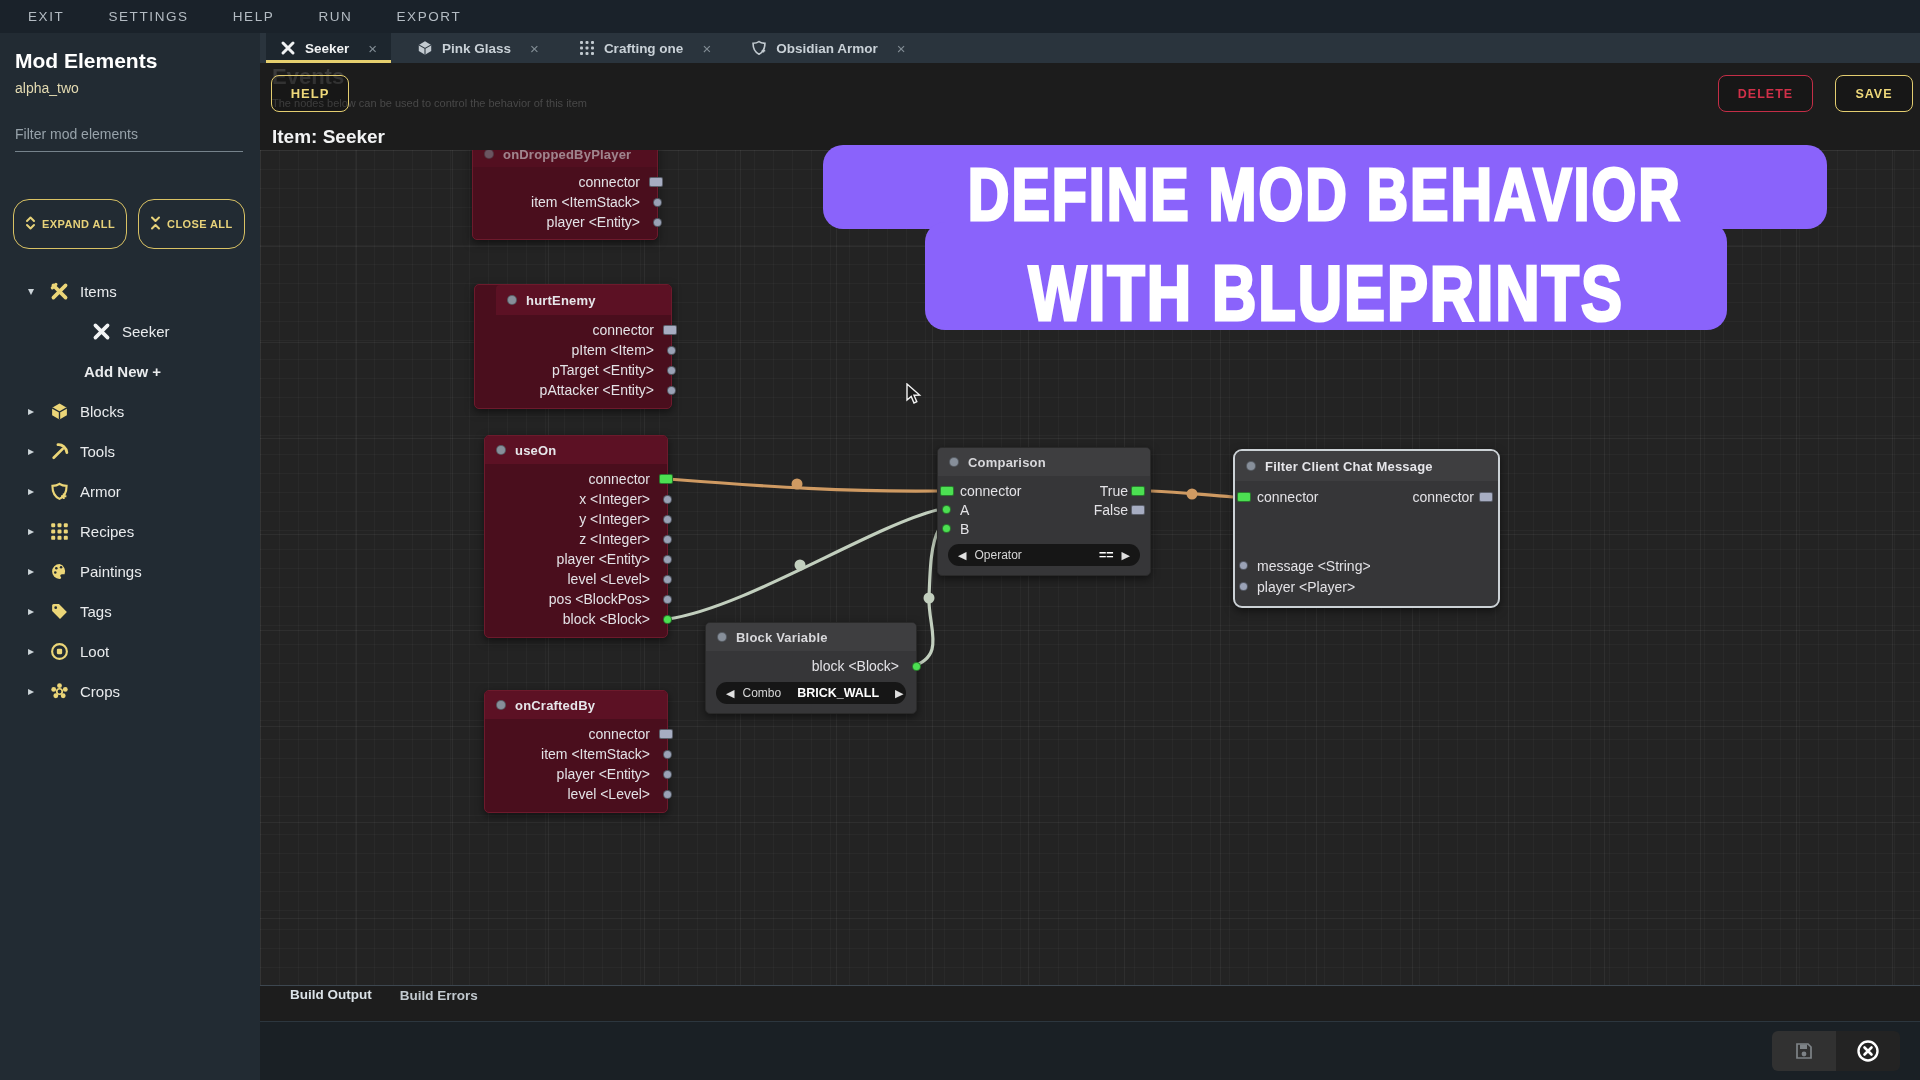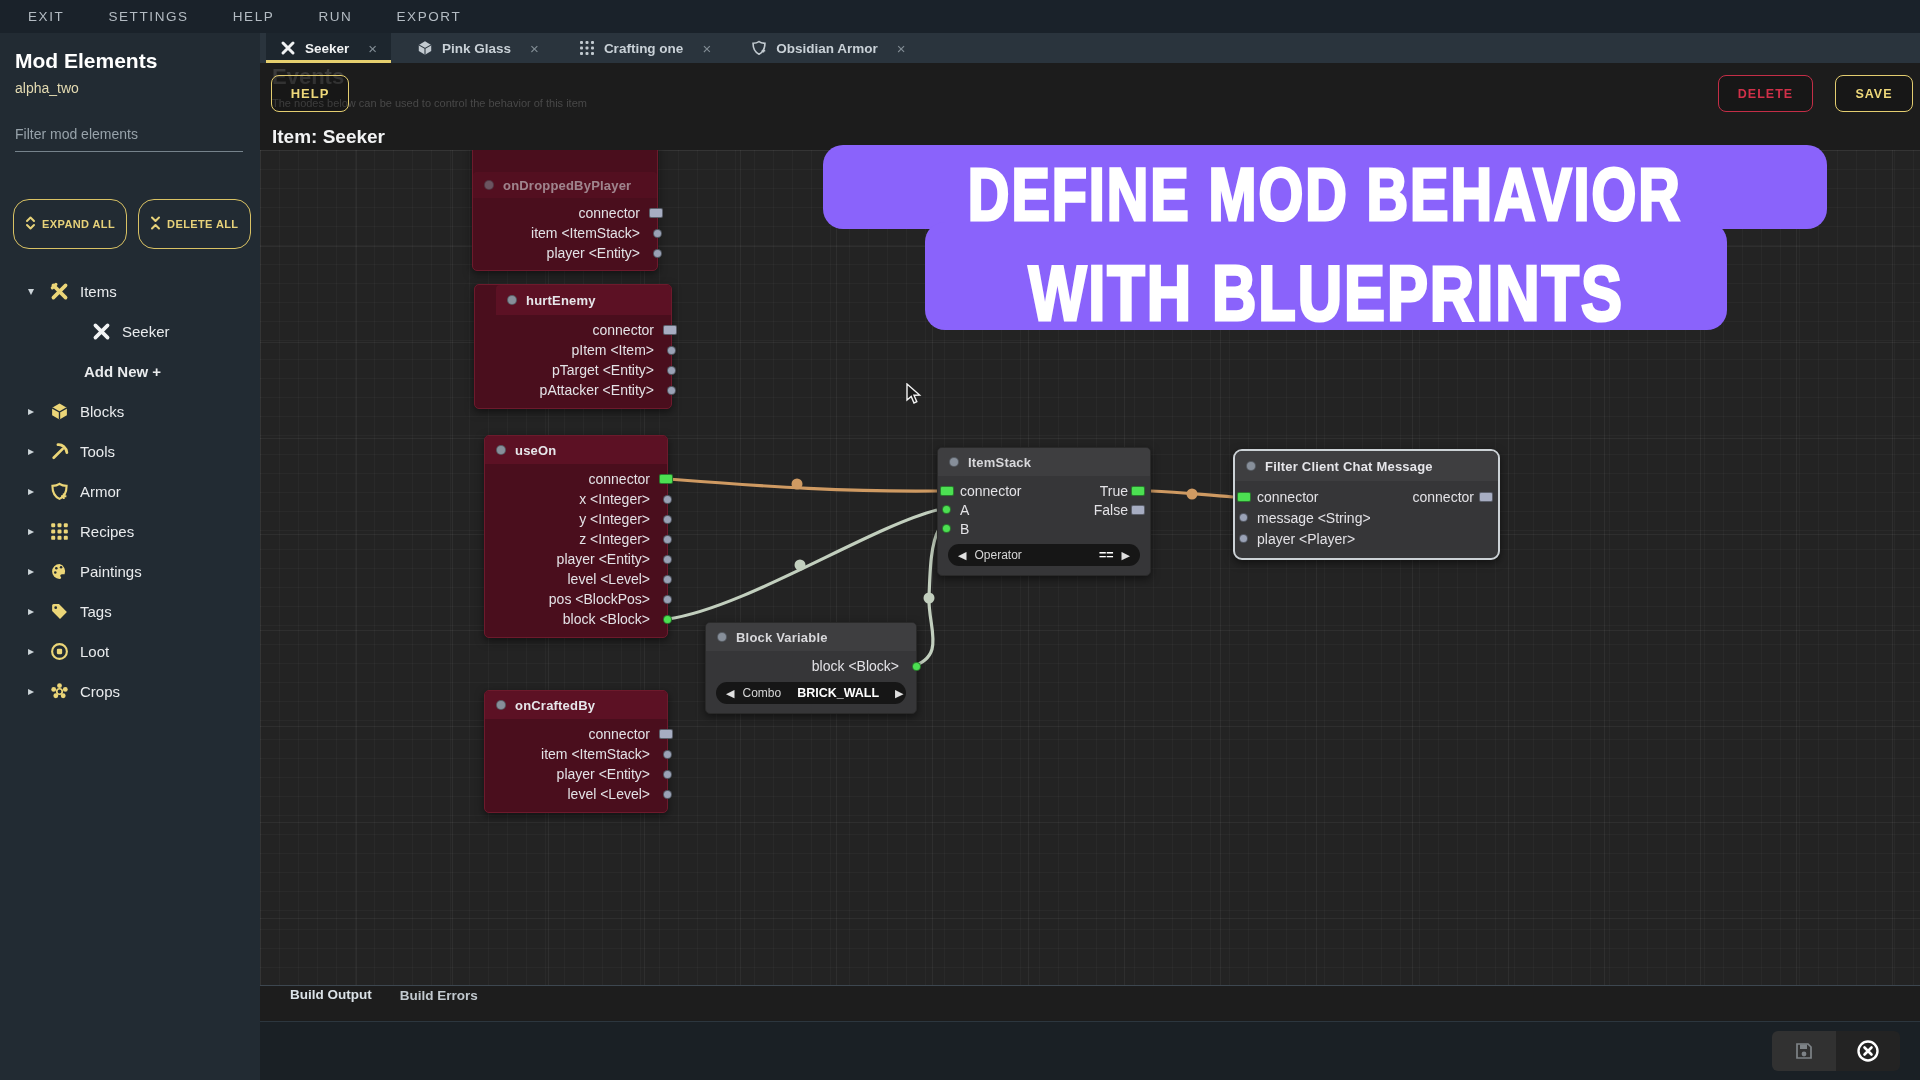--- a/index.html
+++ b/index.html
@@ -85,21 +85,21 @@
   .node.gray{background:#363638;border:1px solid #2a2a2a;}
   .node.gray .thead{background:#3e3e40;border-radius:4px 4px 0 0;}
   .node.selected{border:2px solid #ccd2d6;border-radius:9px;}
   .node.selected .thead{border-radius:7px 7px 0 0;}
   .pill{display:flex;align-items:center;background:#161616;border-radius:12px;height:22px;
         margin:6px 10px 0 10px;padding:0 10px;gap:8px;}
   .pill .pa{color:#e0e0e0;font-size:11px;}
   .pill .plab{color:#d6d6d6;font-size:12px;}
   .pill .pval{color:#fff;font-size:12.5px;font-weight:bold;}
   .sp{flex:1;}
-  .faded .thead{opacity:.55;margin-top:31px;}
+  .faded .thead{opacity:.55;}
 
   
   .pl-sq{position:absolute;left:2px;}
   .pl-ci{position:absolute;left:4px;}
   .pr-in{position:absolute;right:5px;}
   .lpad{padding-left:22px;}
 
   
   .banner-box{position:absolute;background:#8a63fb;border-radius:20px;display:flex;align-items:flex-end;justify-content:center;z-index:6;}
   .banner-text{color:#fff;font-weight:bold;letter-spacing:2px;white-space:nowrap;
@@ -188,21 +188,21 @@
     <button class="sb-btn">
       <span><svg width="11" height="14" viewBox="0 0 11 14">
             <path d="M2 5 L5.5 1.5 L9 5 M2 9 L5.5 12.5 L9 9" fill="none" stroke="#e7d27a" stroke-width="2" stroke-linecap="round" stroke-linejoin="round"></path>
           </svg></span>
       <span>EXPAND ALL</span>
     </button>
     <button class="sb-btn">
       <span><svg width="11" height="14" viewBox="0 0 11 14">
             <path d="M2 1.5 L5.5 5 L9 1.5 M2 12.5 L5.5 9 L9 12.5" fill="none" stroke="#e7d27a" stroke-width="2" stroke-linecap="round" stroke-linejoin="round"></path>
           </svg></span>
-      <span>DELETE ALL</span>
+      <span>CLOSE ALL</span>
     </button>
   </div>
 
   <div class="tree">
     <div class="trow">
       <span class="caret">▾</span>
       <span class="tico">
         <svg width="19" height="19" viewBox="0 0 18 18">
             <path d="M3.2 3.2 L14.8 14.8 M14.8 3.2 L3.2 14.8" stroke="#ecd678" stroke-width="3.4" stroke-linecap="round"></path>
             <path d="M2.2 5.6 L5.6 2.2" stroke="#ecd678" stroke-width="3" stroke-linecap="round"></path>
@@ -429,21 +429,21 @@
       <div class="nrow right">
           <span class="plbl">block &lt;Block&gt;</span>
           <span class="ci on pr"></span>
         </div>
     </div>
   </div>
 
   <div class="node gray" style="left:677px;top:297px;width:214px;">
     <div class="thead" style="height:28px;">
         <span class="tdot"></span>
-      <span class="ttext" style="color:#d8d8db;">ItemStack</span>
+      <span class="ttext" style="color:#d8d8db;">Comparison</span>
       </div>
     <div class="nbody" style="padding-bottom:9px;">
       <div class="nrow lpad" style="height:19px;">
         <span class="sq on pl-sq"></span>
         <span class="plbl">connector</span>
         <span class="sp"></span>
         <span class="plbl" style="margin-right:22px;">True</span>
         <span class="sq on pr-in"></span>
       </div>
       <div class="nrow lpad" style="height:19px;">
@@ -473,21 +473,21 @@
       <span class="ttext">Filter Client Chat Message</span>
       </div>
     <div class="nbody" style="padding-bottom:9px;">
       <div class="nrow lpad" style="height:21px;">
         <span class="sq on pl-sq"></span>
         <span class="plbl">connector</span>
         <span class="sp"></span>
         <span class="plbl" style="margin-right:24px;">connector</span>
         <span class="sq pr-in"></span>
       </div>
-      <div class="nrow lpad" style="height:21px;">
+      <div class="nrow lpad" style="height:21px;margin-top:48px;">
         <span class="ci pl-ci"></span>
         <span class="plbl">message &lt;String&gt;</span>
       </div>
       <div class="nrow lpad" style="height:21px;">
         <span class="ci pl-ci"></span>
         <span class="plbl">player &lt;Player&gt;</span>
       </div>
     </div>
   </div>
 

